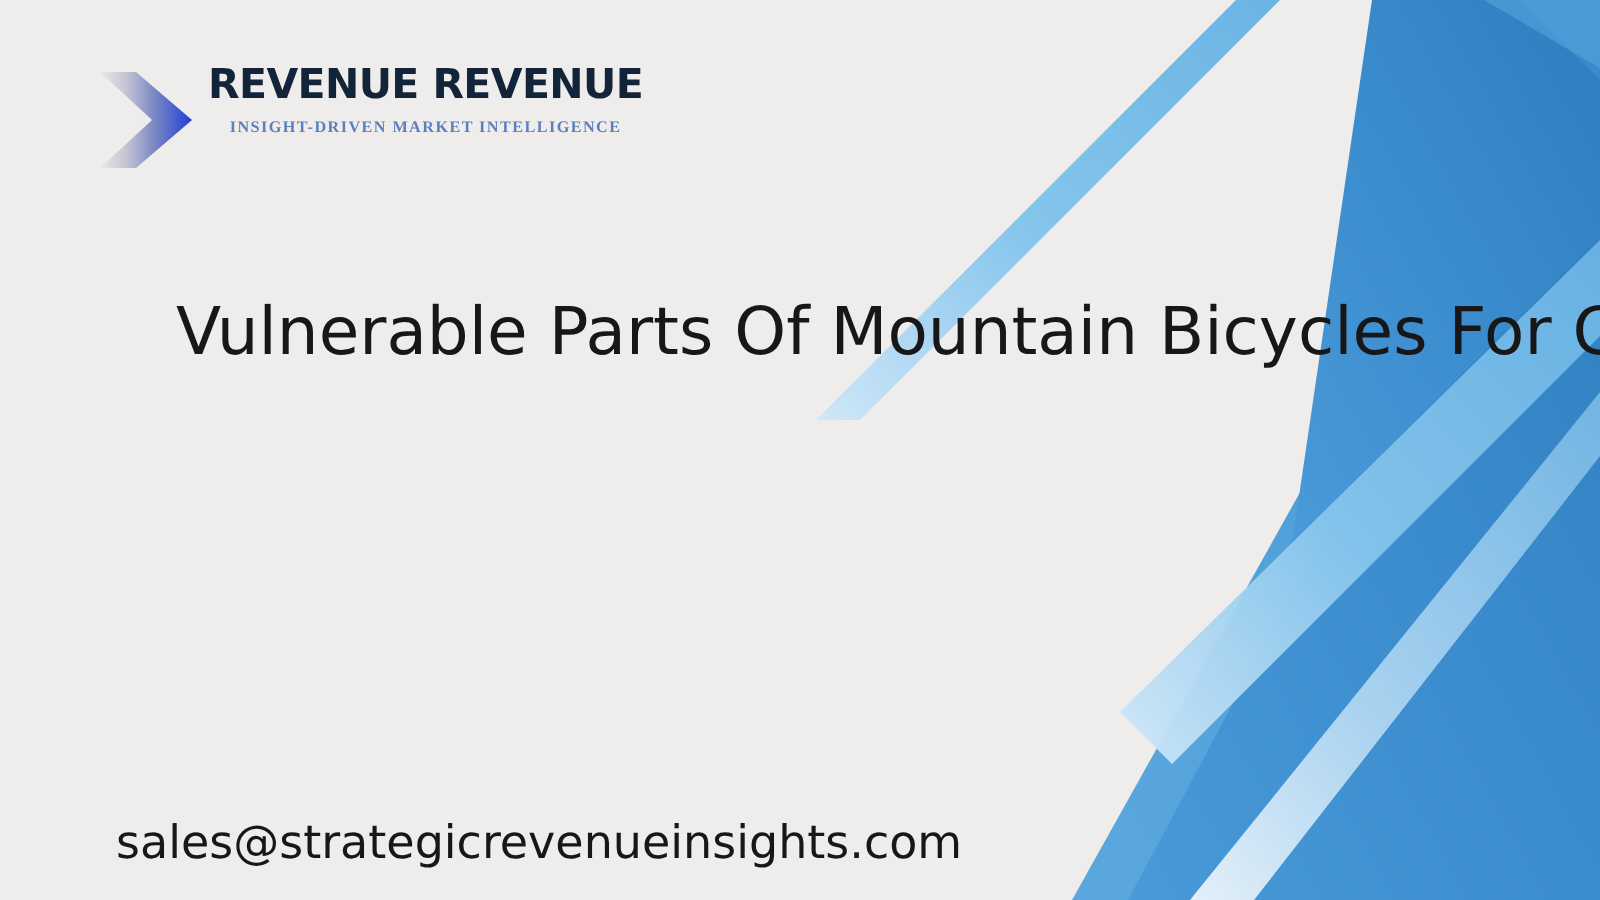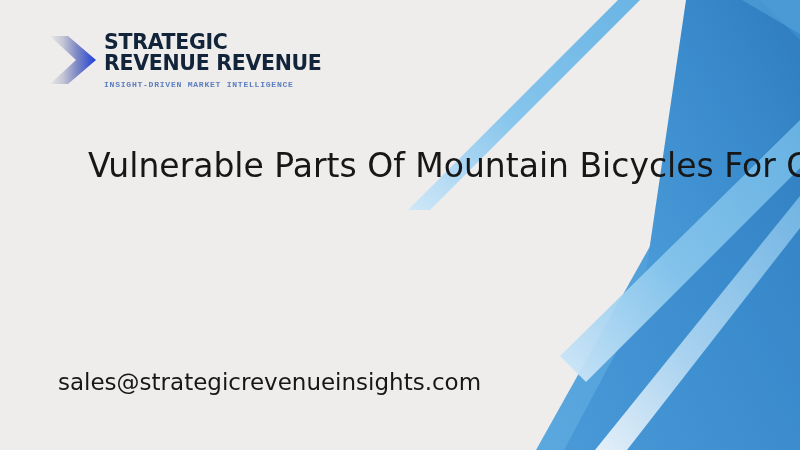--- a/index.html
+++ b/index.html
@@ -45,45 +45,46 @@
     font-family:"DejaVu Sans", sans-serif;
     font-weight:bold;
     font-size:20.5px;
     line-height:21px;
     letter-spacing:-0.3px;
     color:#11243a;
     white-space:nowrap;
   }
   #logo-tagline {
     margin-top:6px;
-    font-family:Liberation Mono, monospace;
+    font-family:Liberation Serif, serif;
     font-weight:bold;
     font-size:8.1px;
     letter-spacing:0.72px;
     color:#5b7fbe;
     white-space:nowrap;
+    text-align:center;
   }
 
   
   #title {
     position:absolute;
     left:88px; top:146px;
     width:1400px;
     font-family:"DejaVu Sans", sans-serif;
     font-weight:normal;
     font-size:33px;
     line-height:40px;
     color:#171717;
     white-space:nowrap;
   }
 
   
   #email {
     position:absolute;
-    left:58px; top:368px;
+    left:58px; top:408px;
     font-family:"DejaVu Sans", sans-serif;
     font-weight:normal;
     font-size:23px;
     line-height:28px;
     color:#171717;
     white-space:nowrap;
   }
 </style>
 </head>
 <body>
@@ -145,21 +146,20 @@
           <stop offset="0%" stop-color="#e9e7e5"></stop>
           <stop offset="28%" stop-color="#c4c6d4"></stop>
           <stop offset="60%" stop-color="#7a86c4"></stop>
           <stop offset="100%" stop-color="#1f3fd8"></stop>
         </linearGradient>
       </defs>
       <path d="M0,2 L18,2 L46,26 L18,50 L0,50 L26,26 Z" fill="url(#chevGrad)"></path>
     </svg>
 
     <div id="logo-text">
-      <div class="wordmark-line">STRATEGIC</div>
       <div class="wordmark-line">REVENUE REVENUE</div>
       <div id="logo-tagline">INSIGHT-DRIVEN MARKET INTELLIGENCE</div>
     </div>
   </div>
 
   <div id="title">Vulnerable Parts Of Mountain Bicycles For C</div>
 
   <div id="email">sales@strategicrevenueinsights.com</div>
 
 </div>

